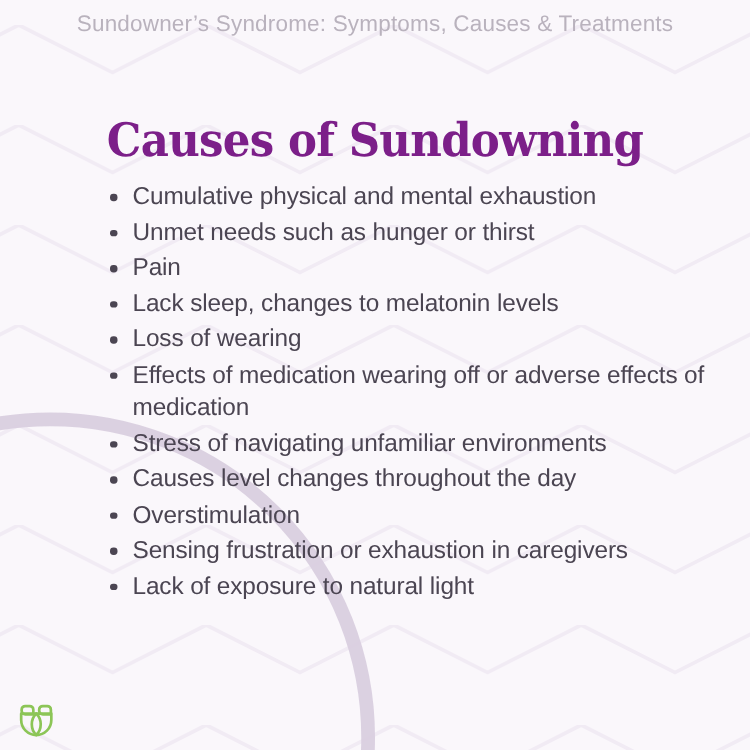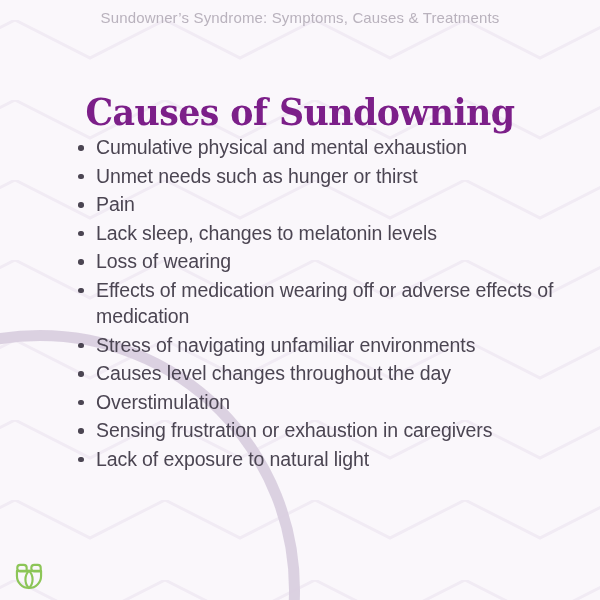--- a/index.html
+++ b/index.html
@@ -49,21 +49,21 @@
     opacity: 0.95;
   }
 
   
   .eyebrow {
     position: absolute;
     top: 9px;
     left: 0;
     width: 600px;
     text-align: center;
-    font-size: 15px;
+    font-size: 18px;
     letter-spacing: 0.15px;
     color: #b9b2bd;
     z-index: 3;
     font-family: "Liberation Sans", sans-serif;
   }
 
   
   .poster-title {
     position: absolute;
     top: 64px;
@@ -79,21 +79,21 @@
     z-index: 3;
     transform: scaleX(0.94);
   }
 
   
   .causes-list {
     position: absolute;
     top: 130px;
     left: 64px;
     width: 500px;
-    margin: 4px;
+    margin: 14px;
     padding: 0;
     list-style: none;
     z-index: 3;
   }
   .cause-item {
     position: relative;
     padding-left: 28px;
     margin: 0 0 2px 0;
     font-size: 19.5px;
     line-height: 26.5px;

